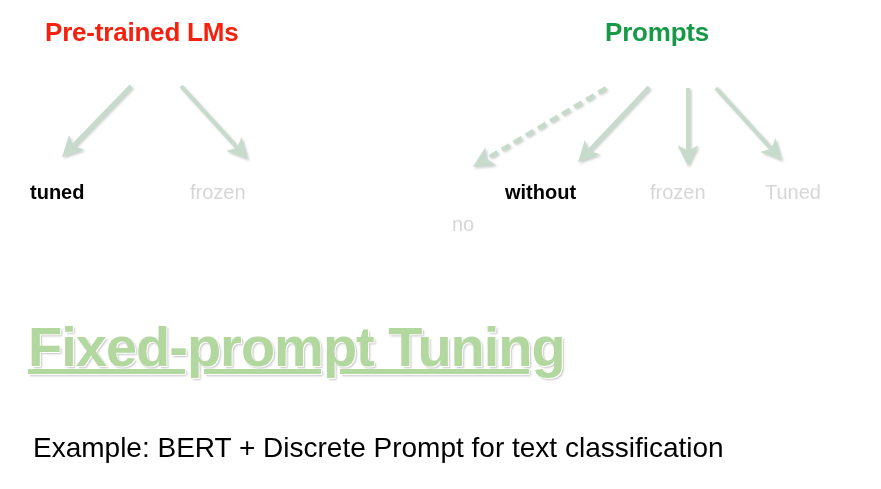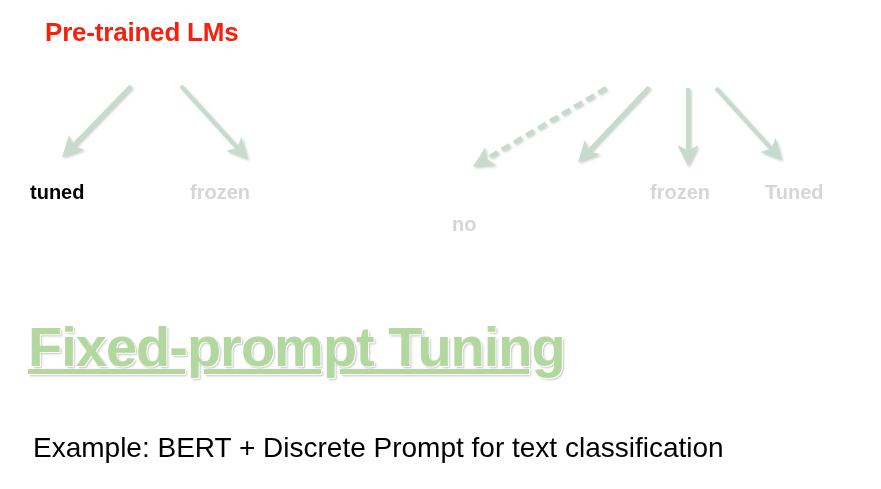--- a/index.html
+++ b/index.html
@@ -54,21 +54,21 @@
     white-space: nowrap;
     line-height: 1;
     font-size: 20px;
   }
   .word-label.emphasis {
     color: #000000;
     font-weight: bold;
   }
   .word-label.muted {
     color: #d6d6d6;
-    font-weight: bold;
+    font-weight: normal;
   }
 
   #label-tuned   { left: 30px;  top: 182px; }
   #label-frozen-left { left: 190px; top: 182px; }
   #label-no      { left: 452px; top: 182px; margin-top: 32px; }
   #label-without { left: 505px; top: 182px; }
   #label-frozen-right { left: 650px; top: 182px; }
   #label-tuned-right  { left: 765px; top: 182px; }
 
   
@@ -100,20 +100,21 @@
     line-height: 1;
   }
 </style>
 </head>
 <body>
 
 <div id="slide">
 
   <div class="group-heading" id="heading-pretrained-lms">Pre-trained LMs</div>
 
+  <div class="group-heading" id="heading-prompts">Prompts</div>
 
   <svg id="arrow-layer" viewBox="0 0 881 489">
     <defs>
       <marker id="head" markerWidth="5.2" markerHeight="5.2" refX="3.4" refY="2.6" orient="auto" markerUnits="strokeWidth">
         <path d="M0,0 L5.2,2.6 L0,5.2 L1.3,2.6 Z" fill="#c7dbcd"></path>
       </marker>
       <filter id="softshadow" x="-30%" y="-30%" width="180%" height="180%">
         <feDropShadow dx="1.6" dy="1.6" stdDeviation="1.1" flood-color="#9aa69d" flood-opacity="0.55"></feDropShadow>
       </filter>
     </defs>
@@ -126,20 +127,21 @@
         <line x1="716" y1="88" x2="777" y2="155" stroke="#c7dbcd" stroke-width="4" stroke-linecap="butt" marker-end="url(#head)"></line>
       </g>
   </svg>
 
   <div class="word-label emphasis" id="label-tuned">tuned</div>
 
   <div class="word-label muted" id="label-frozen-left">frozen</div>
 
   <div class="word-label muted" id="label-no">no</div>
 
+  <div class="word-label emphasis" id="label-without">without</div>
 
   <div class="word-label muted" id="label-frozen-right">frozen</div>
 
   <div class="word-label muted" id="label-tuned-right">Tuned</div>
 
   <div id="section-title">Fixed-prompt Tuning</div>
 
   <div id="caption">Example: BERT + Discrete Prompt for text classification</div>
 
 </div>

